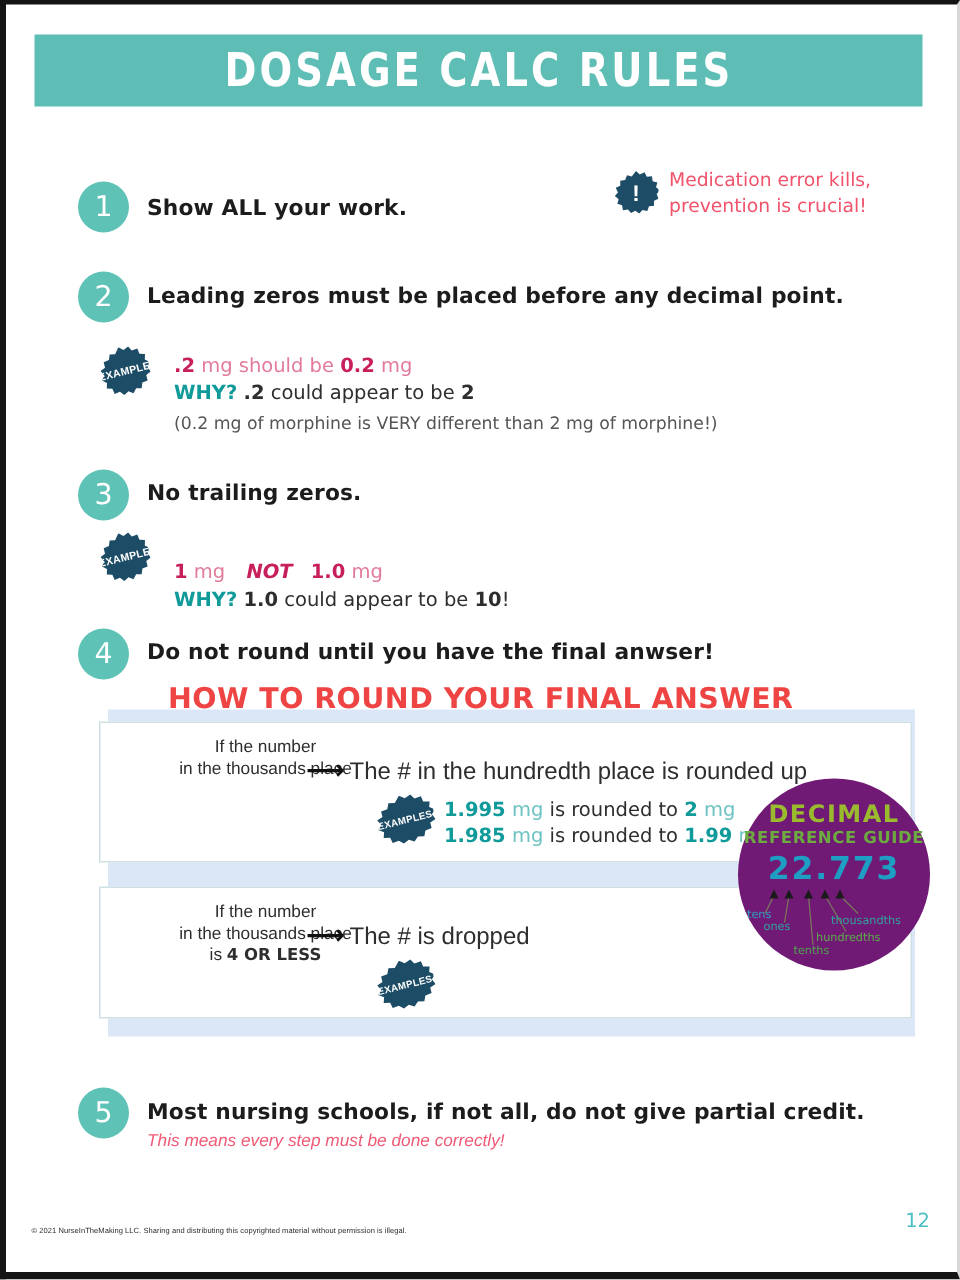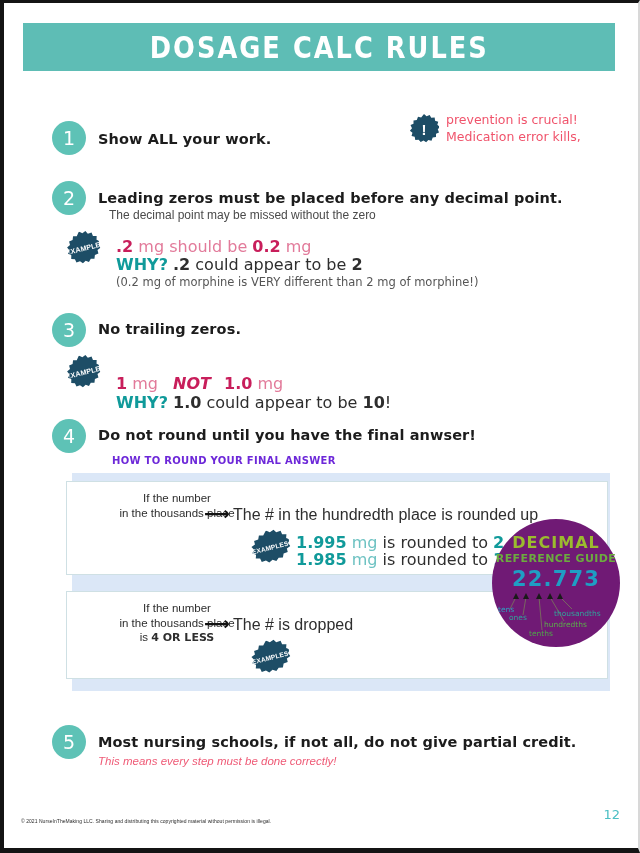--- a/index.html
+++ b/index.html
@@ -98,42 +98,42 @@
     width: 34px; height: 34px;
     font-size: 7px;
     font-weight: bold;
     letter-spacing: 0.2px;
     transform: rotate(-14deg);
   }
   .ex-badge.wide { width: 40px; height: 34px; font-size: 6.5px; }
   
   .ex-line {
     position: absolute;
-    font-size: 16px;
+    font-size: 13px;
     white-space: nowrap;
     font-family: "DejaVu Sans", sans-serif;
   }
   .mag-b  { color: #c81e5b; font-weight: bold; }
   .mag-l  { color: #e27a9a; }
   .mag-i  { color: #c81e5b; font-weight: bold; font-style: italic; }
   .teal-b { color: #109a9a; font-weight: bold; }
   .teal-l { color: #6dc2c2; }
   .dark   { color: #2e2e2e; }
   .gray   { color: #555555; font-size: 11.5px; }
   
   .round-panel {
     position: absolute;
     left: 68px; top: 470px;
     width: 538px; height: 218px;
     background: #dbe7f7;
   }
   .round-head {
     position: absolute; left: 108px; top: 452px;
-    color: #6d28d9;
-    font-size: 10px;
+    color: #ef4444;
+    font-size: 19px;
     font-weight: bold;
     letter-spacing: 0.3px;
     font-family: "DejaVu Sans", sans-serif;
   }
   .round-card {
     position: absolute;
     background: #ffffff;
     border: 1px solid #cfe0e4;
   }
   #card1 { left: 62px; top: 478px; width: 542px; height: 94px; }
@@ -217,31 +217,30 @@
 
 <div id="page">
 
   <div class="banner">
     <div class="banner-title">DOSAGE CALC RULES</div>
   </div>
 
   <div class="warn-wrap">
     <div class="starburst warn-badge">!</div>
     <div class="warn-text">
+      <div>Medication error kills,</div>
       <div>prevention is crucial!</div>
-      <div>Medication error kills,</div>
     </div>
   </div>
 
   <div class="num-circle" style="left:48px; top:118px;">1</div>
   <div class="rule-title" style="left:94px; top:128px;text-align:center;">Show ALL your work.</div>
 
   <div class="num-circle" style="left:48px; top:178px;">2</div>
   <div class="rule-title" style="left:94px; top:187px;">Leading zeros must be placed before any decimal point.</div>
-  <div class="rule-sub" style="left:105px; top:205px;">The decimal point may be missed without the zero</div>
 
   <div class="starburst ex-badge" style="left:62px; top:228px;">EXAMPLE</div>
   <div class="ex-line" style="left:112px; top:234px;">
     <span class="mag-b">.2</span>
     <span class="mag-l">mg</span>
     <span class="mag-l">should be</span>
     <span class="mag-b">0.2</span>
     <span class="mag-l">mg</span>
   </div>
   <div class="ex-line" style="left:112px; top:252px;">

